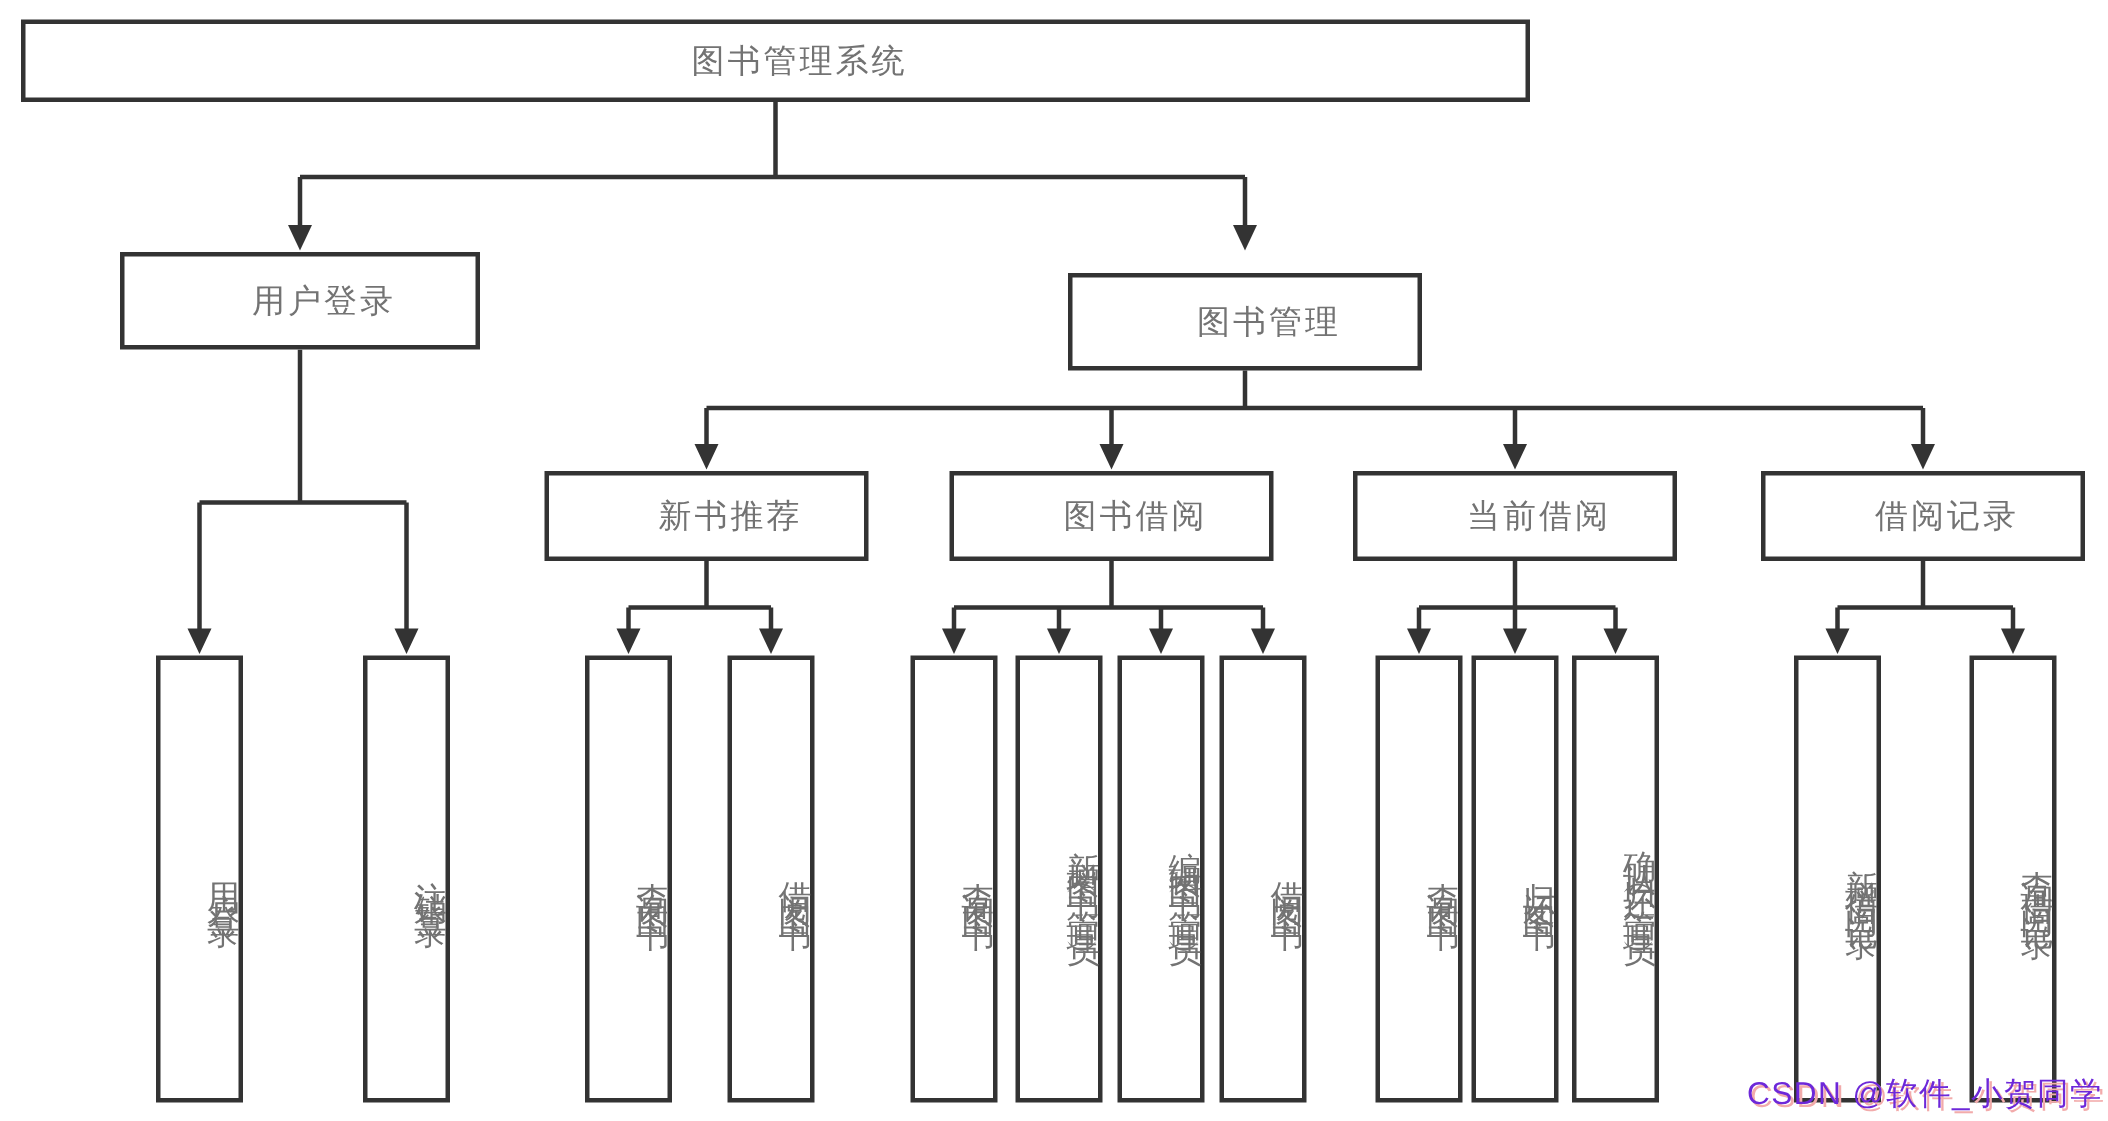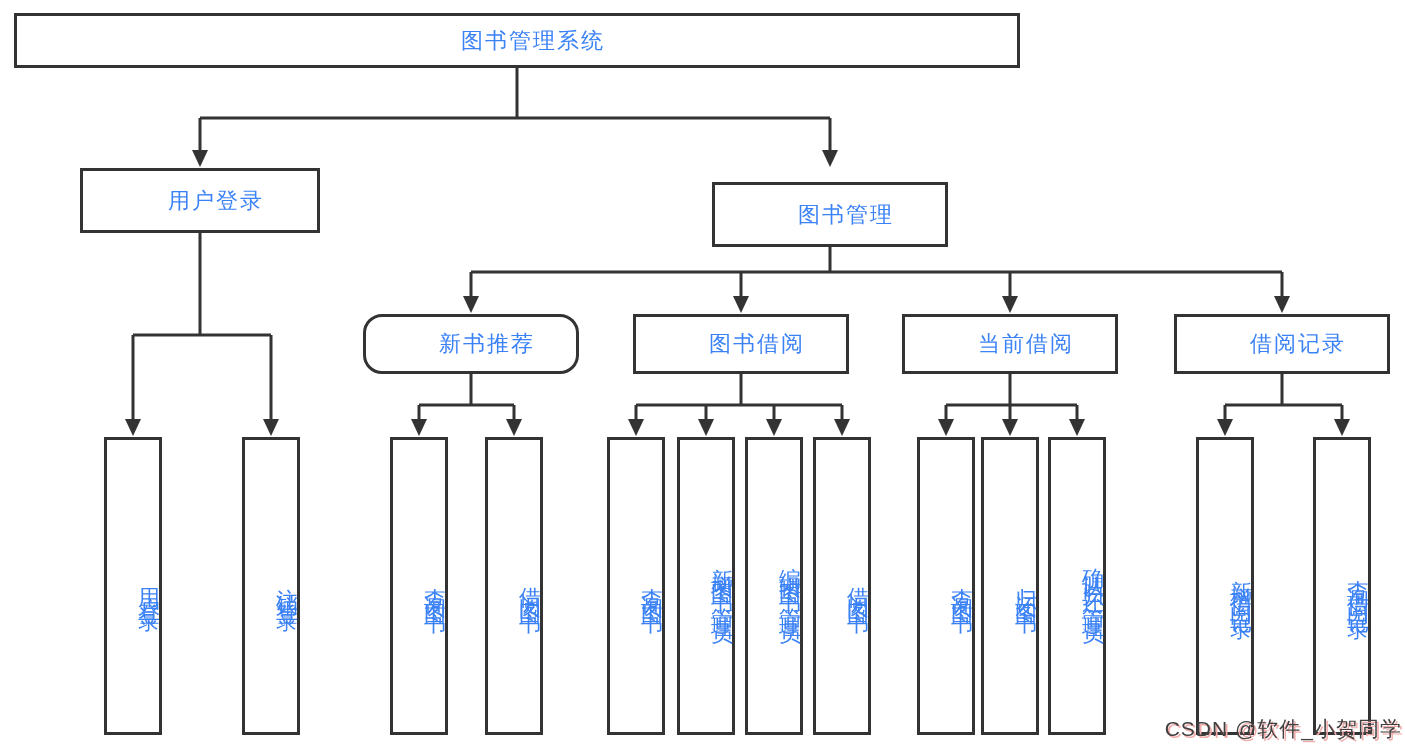--- a/index.html
+++ b/index.html
@@ -14,21 +14,21 @@
   .connectors {
     position: absolute;
     left: 0; top: 0;
     z-index: 1;
   }
   .node {
     position: absolute;
     box-sizing: border-box;
     border: 3px solid #333333;
     background: #ffffff;
-    color: #3b82f6;
+    color: #737373;
     display: flex;
     align-items: center;
     justify-content: center;
     z-index: 2;
     padding-left: 32px;
   }
   .hbox { font-size: 22px; letter-spacing: 2px; }
   .vbox { width: 58px; height: 298px; }
   .vtext {
     writing-mode: vertical-rl;
@@ -38,21 +38,21 @@
     line-height: 1;
     white-space: nowrap;
   }
   
   .n-root  { left: 14px;  top: 13px;  width: 1006px; height: 55px; }
   
   .n-login { left: 80px;  top: 168px; width: 240px; height: 65px; }
   .n-mgmt  { left: 712px; top: 168px; width: 236px; height: 65px; margin-top: 14px; }
   
   .n-l3 { top: 314px; width: 216px; height: 60px; }
-  .n-rec  { left: 363px; border-radius: 19px;  }
+  .n-rec  { left: 363px;  }
   .n-bor  { left: 633px;  }
   .n-cur  { left: 902px;  }
   .n-his  { left: 1174px; }
   
   .vbox { top: 437px; }
   .lf-1  { left: 104px; }
   .lf-2  { left: 242px; }
   .lf-3  { left: 390px; }
   .lf-4  { left: 485px; }
   .lf-5  { left: 607px; }
@@ -63,21 +63,21 @@
   .lf-10 { left: 981px; }
   .lf-11 { left: 1048px; }
   .lf-12 { left: 1196px; }
   .lf-13 { left: 1313px; }
   .watermark {
     position: absolute;
     right: 3px;
     bottom: 4px;
     z-index: 3;
     font-size: 21px;
-    color: #404040;
+    color: #6d28d9;
     letter-spacing: 1px;
     text-shadow: 2px 2px 0 #f2abab;
   }
 </style>
 </head>
 <body>
 
 <div class="canvas">
 
   <svg class="connectors" width="1405" height="747" viewBox="0 0 1405 747" xmlns="http://www.w3.org/2000/svg">

